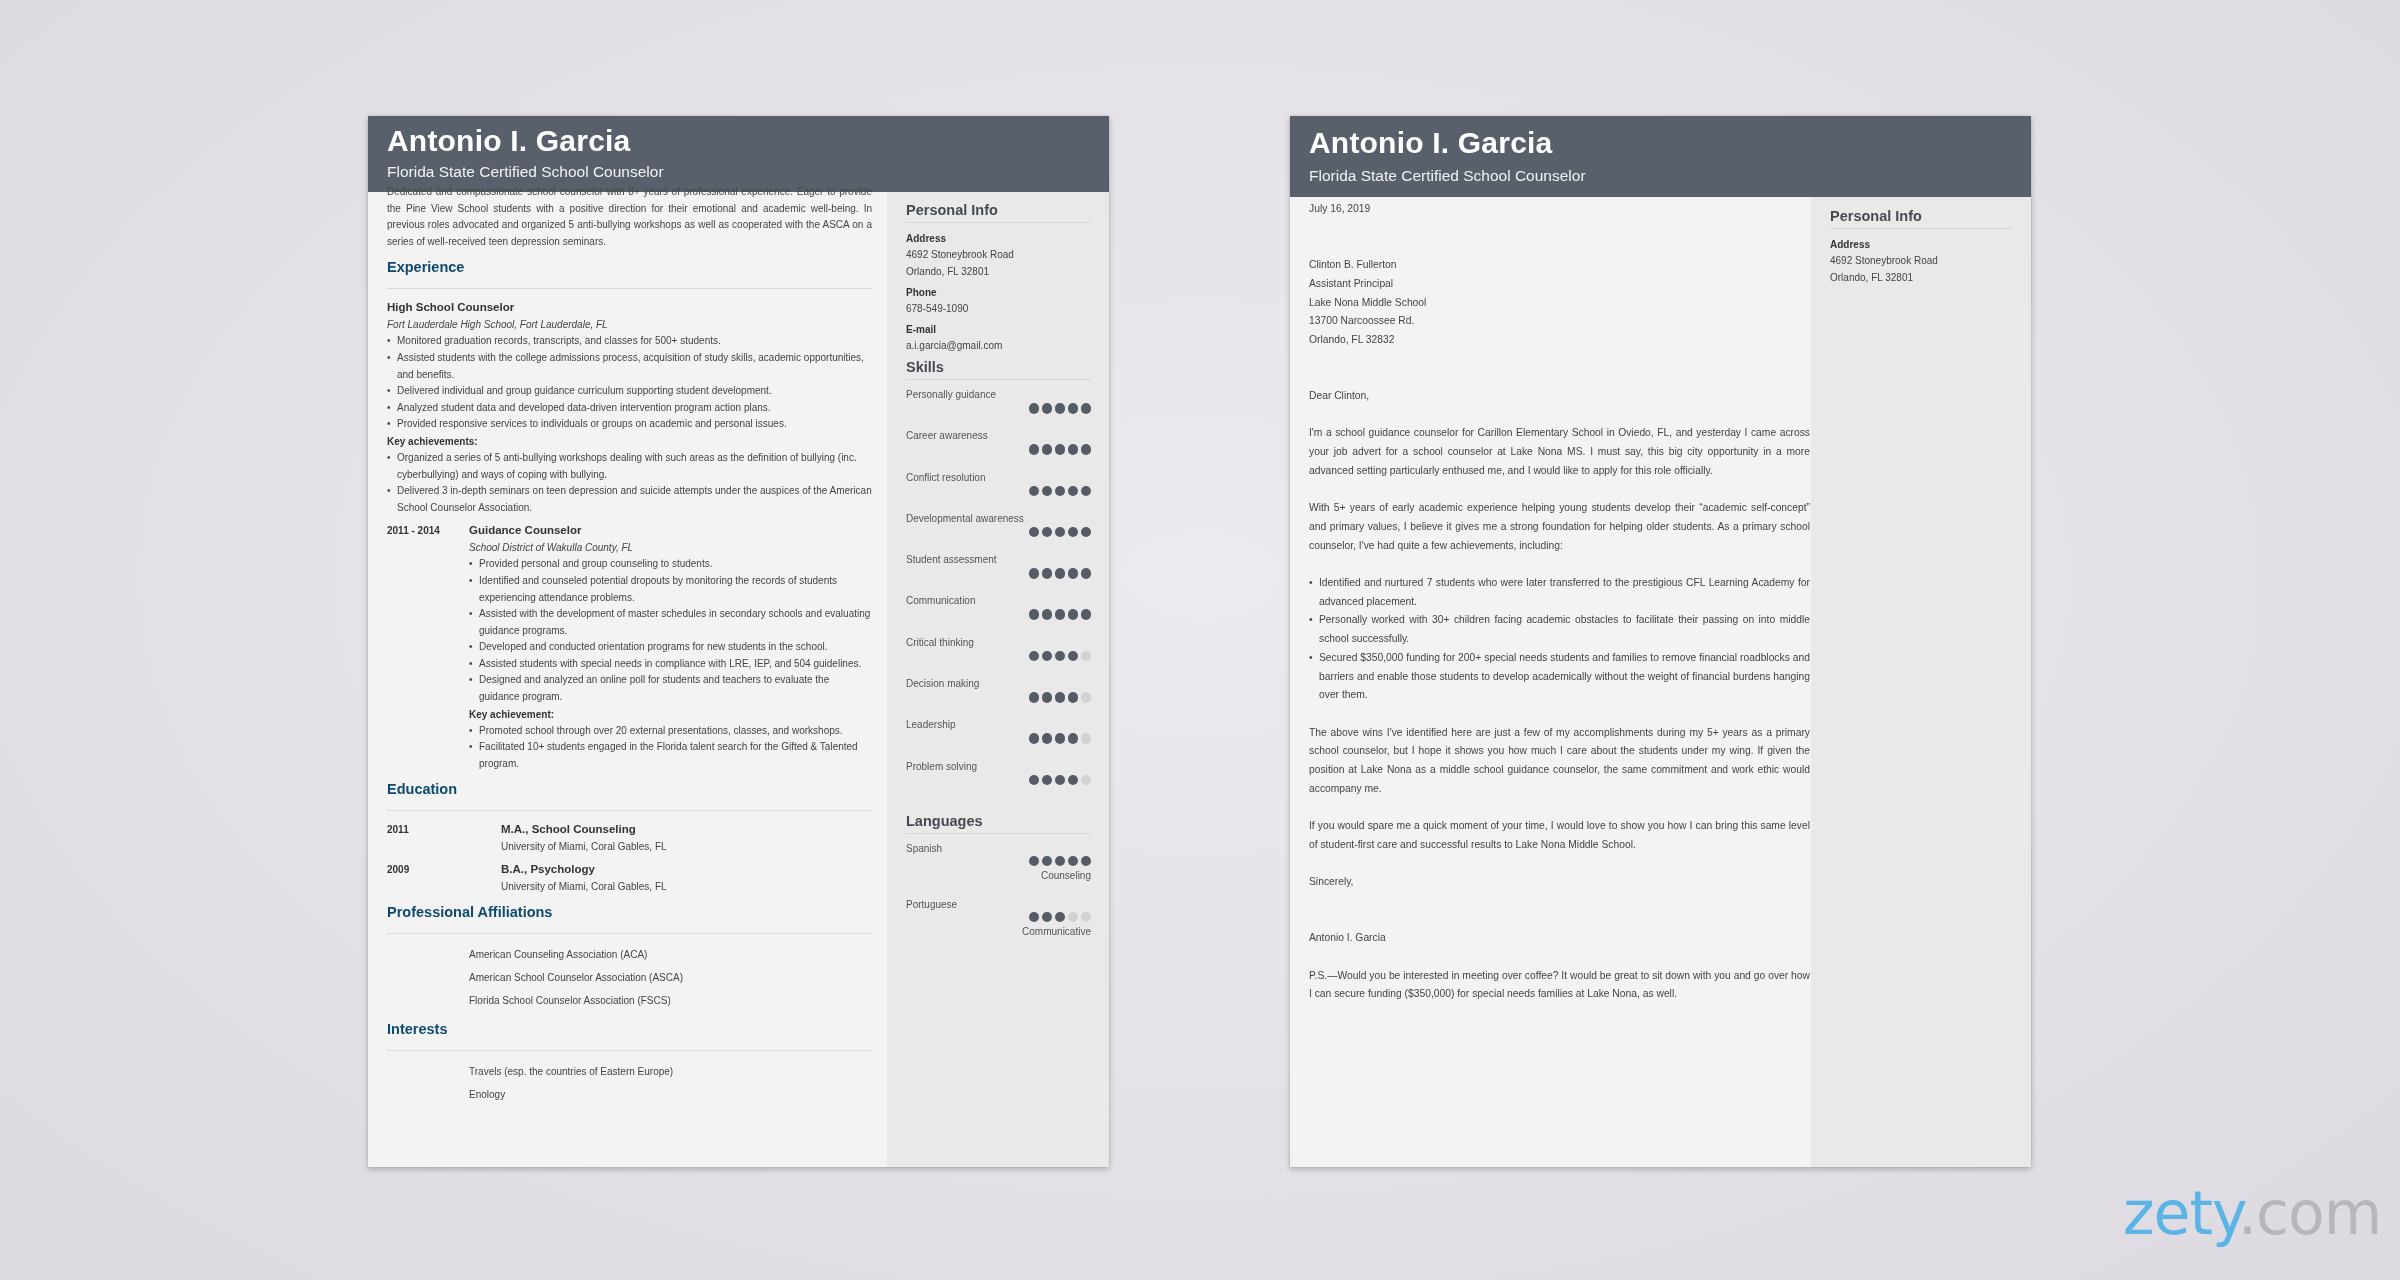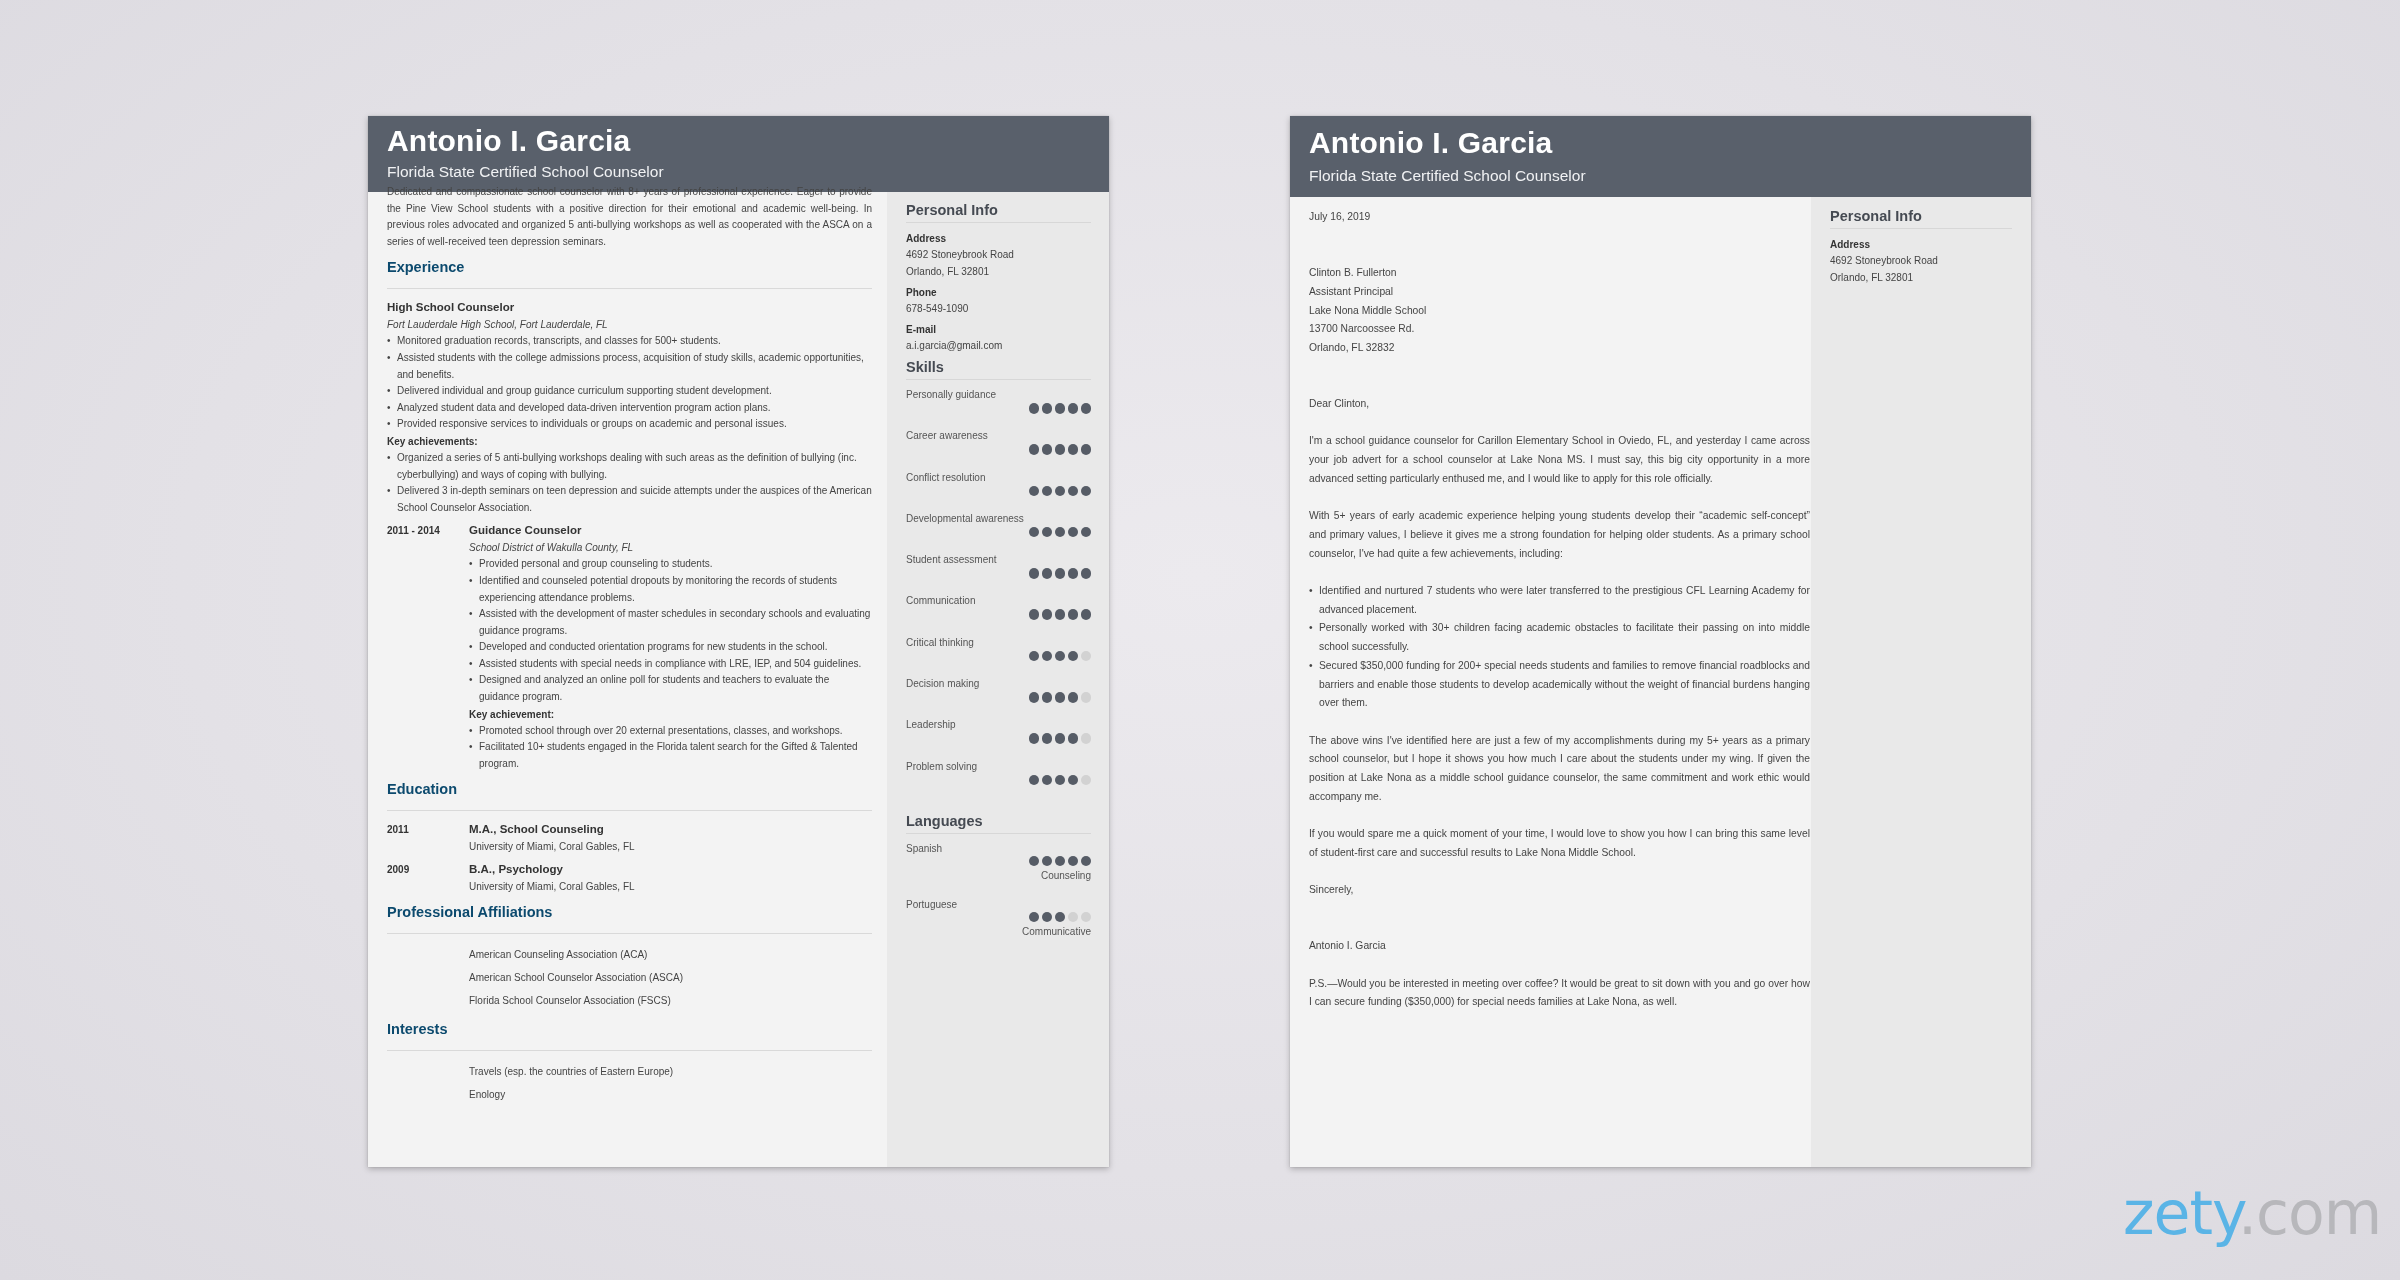--- a/index.html
+++ b/index.html
@@ -70,28 +70,28 @@
     .entry { display: flex; }
     .entry .when { width: 82px; font-size: 10px; font-weight: bold; color: #333; line-height: 17px; flex-shrink: 0; }
     .entry .what { flex: 1; }
     .job-title { font-size: 11.5px; font-weight: bold; color: #333; line-height: 17px; }
     .job-org { font-size: 10px; font-style: italic; color: #444; line-height: 17px; }
     ul.bullets { list-style: none; }
     ul.bullets li { font-size: 10px; line-height: 16.6px; color: #444; padding-left: 10px; position: relative; }
     ul.bullets li::before { content: "•"; position: absolute; left: 0; top: 0; }
     .kh { font-size: 10px; font-weight: bold; color: #333; line-height: 17px; }
     .job { margin-bottom: 6px; }
-    .edu { margin-bottom: 6px; }
+    .edu { margin-bottom: 6px; gap: 32px; }
     .edu .job-title { line-height: 17px; }
     .edu .school { font-size: 10px; color: #444; line-height: 17px; }
     .plain-list { padding-left: 82px; }
     .plain-list div { font-size: 10px; color: #444; line-height: 22.6px; }
 
     
-    .letter-body { position: absolute; left: 19px; top: 92px; width: 501px; }
+    .letter-body { position: absolute; left: 19px; top: 84px; width: 501px; }
     .letter-body p, .letter-body .line { font-size: 10.3px; line-height: 18.7px; color: #444; text-align: justify; }
     .gap1 { height: 18.7px; }
     .gap2 { height: 37.4px; }
     .letter-body ul.bullets li { font-size: 10.3px; line-height: 18.7px; text-align: justify; }
 
     .brand {
       position: absolute; left: 2123px; top: 1178px;
       font-size: 60px; font-weight: normal; letter-spacing: -1px;
       font-family: "DejaVu Sans", sans-serif;
     }

